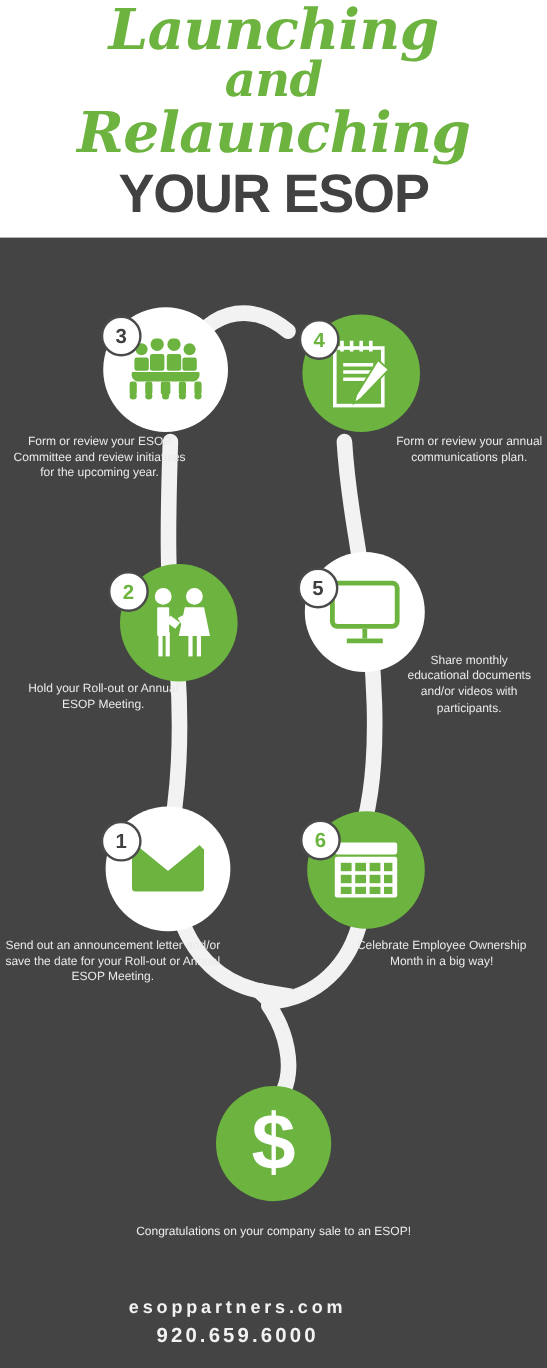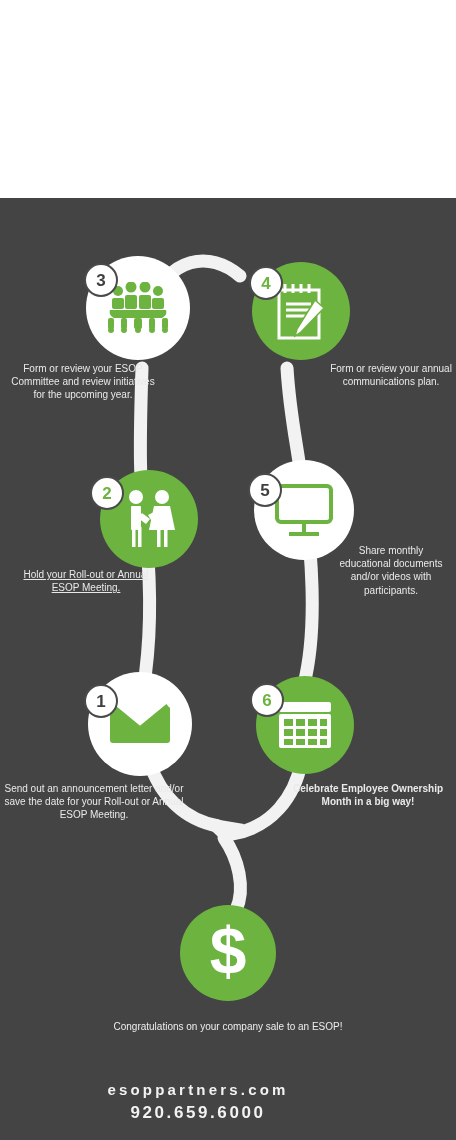--- a/index.html
+++ b/index.html
@@ -139,20 +139,26 @@
     color: #ededed;
     font-size: 10px;
     line-height: 1.35;
   }
 </style>
 </head>
 <body>
 
 <div id="infographic">
 
+  <div class="header">
+    <div class="script-title script-line1">Launching</div>
+    <div class="script-title script-line2">and</div>
+    <div class="script-title script-line3">Relaunching</div>
+    <div class="block-title">YOUR ESOP</div>
+  </div>
 
   <div class="body-dark"></div>
 
   <svg class="flow-svg" viewBox="0 0 456 942">
     <g fill="none" stroke="#f2f2f2" stroke-width="13" stroke-linecap="round">
 
       <path d="M 150 110 C 168 58 210 52 240 78"></path>
 
       <path d="M 142 170 C 140 230 138 300 148 360"></path>
 
@@ -236,21 +242,21 @@
         <rect x="39" y="38" width="3.5" height="20"></rect>
         <rect x="46" y="38" width="3.5" height="20"></rect>
         <path d="M24 24 l8 6 l-4 5 l-8 -6 z"></path>
         <path d="M30 26 l8 -4 l3 5 l-8 4 z"></path>
       </g>
     </svg>
   </div>
   <div class="badge green-num" style="left:90px; top:476px;">
     <span>2</span>
   </div>
-  <div class="caption" style="left:16px; top:568px; width:140px;text-decoration:underline;">Hold your Roll-out or Annual ESOP Meeting.</div>
+  <div class="caption" style="left:16px; top:568px; width:140px;">Hold your Roll-out or Annual ESOP Meeting.</div>
 
   <div class="node white" style="left:254px; top:460px; width:100px; height:100px;">
     <svg width="62" height="56" viewBox="0 0 62 56">
       <g stroke="#6cb33f" fill="none" stroke-width="4">
         <rect x="4" y="4" width="54" height="36" rx="4"></rect>
         <line x1="31" y1="42" x2="31" y2="50"></line>
         <line x1="16" y1="52" x2="46" y2="52"></line>
       </g>
     </svg>
   </div>
@@ -289,21 +295,21 @@
         <rect x="7" y="39" width="9" height="6"></rect>
           <rect x="19" y="39" width="9" height="6"></rect>
         <rect x="31" y="39" width="9" height="6"></rect>
           <rect x="43" y="39" width="7" height="6"></rect>
       </g>
     </svg>
   </div>
   <div class="badge green-num" style="left:250px; top:683px;">
     <span>6</span>
   </div>
-  <div class="caption" style="left:284px; top:782px; width:168px;font-weight:bold;">Celebrate Employee Ownership Month in a big way!</div>
+  <div class="caption" style="left:284px; top:782px; width:168px;">Celebrate Employee Ownership Month in a big way!</div>
 
   <div class="node green" style="left:180px; top:905px; width:96px; height:96px;">
     <svg width="54" height="70" viewBox="0 0 54 70">
       <text x="27" y="56" text-anchor="middle" fill="#ffffff" font-family="Liberation Sans, sans-serif" font-size="66" font-weight="bold">$</text>
     </svg>
   </div>
   <div class="final-caption">Congratulations on your company sale to an ESOP!</div>
 
   <div class="footer footer-site">esoppartners.com</div>
   <div class="footer footer-phone">920.659.6000</div>

